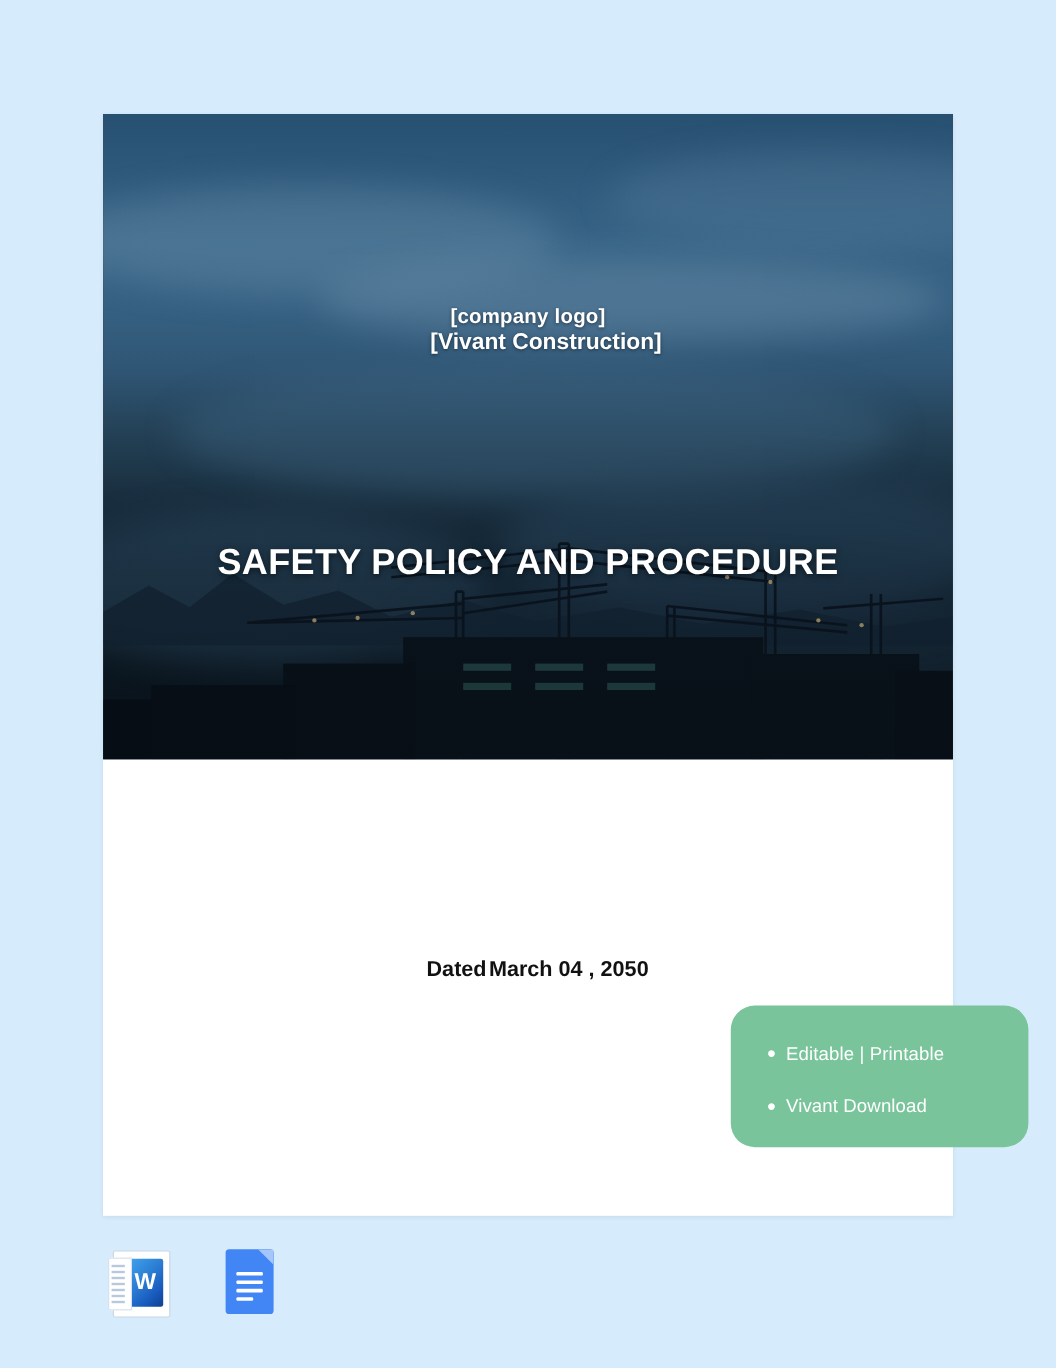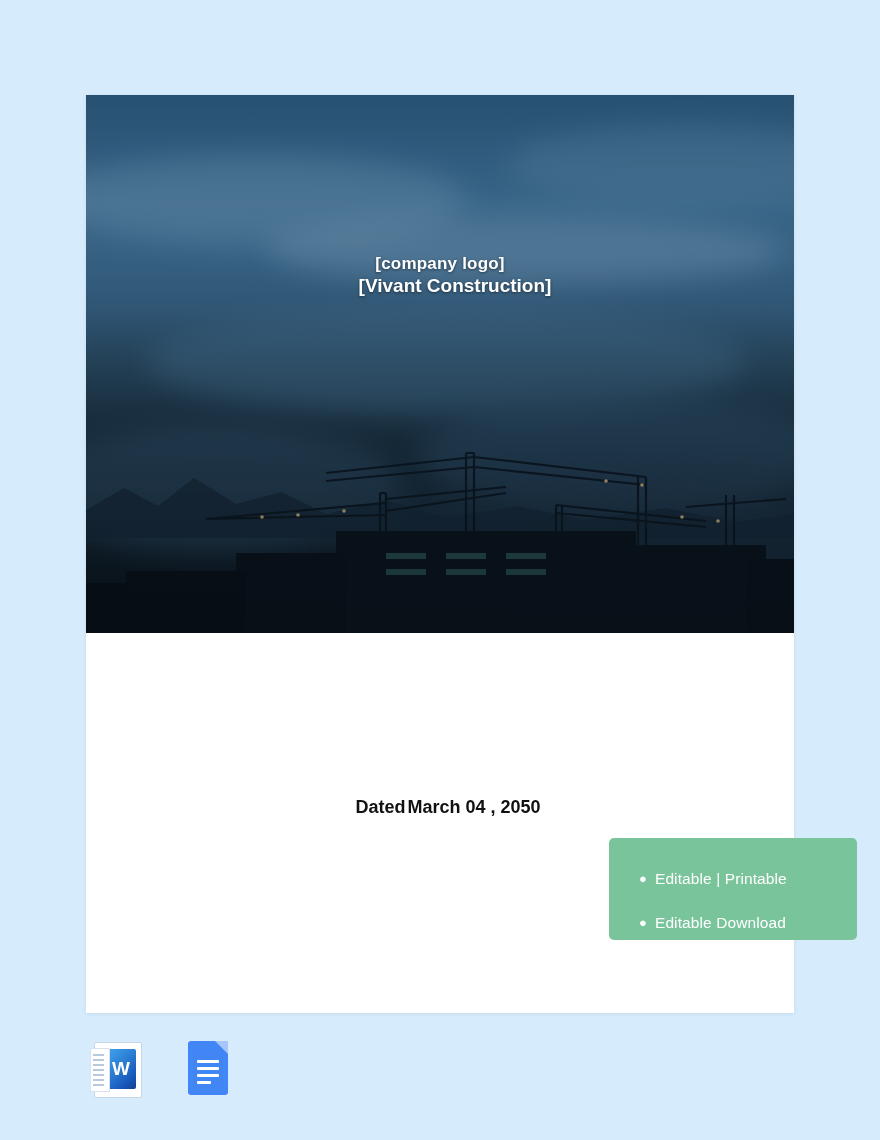--- a/index.html
+++ b/index.html
@@ -143,23 +143,23 @@
     margin-left: 16px;
   }
   .dated-line .label { margin-right: 2px; }
 
   
   .promo {
     position: absolute;
     left: 609px;
     top: 838px;
     width: 248px;
-    height: 102px;
+    height: 118px;
     background: #79c49a;
-    border-radius: 5px;
+    border-radius: 20px;
     color: #ffffff;
     padding: 0;
   }
   .promo-item {
     position: absolute;
     left: 30px;
     font-size: 15.5px;
     letter-spacing: .1px;
     white-space: nowrap;
   }
@@ -319,36 +319,37 @@
         <circle cx="596" cy="84" r="1.8"></circle>
         <circle cx="632" cy="88" r="1.8"></circle>
       </g>
     </svg>
 
     <div class="hero-overlay"></div>
 
     <div class="hero-text">
       <div class="company-logo">[company logo]</div>
       <div class="company-name">[Vivant Construction]</div>
+      <div class="doc-title">SAFETY POLICY AND PROCEDURE</div>
     </div>
   </div>
 
   <div class="page-body">
     <div class="dated-line">
       <span class="label">Dated</span><span>March 04 , 2050</span>
     </div>
   </div>
 </div>
 
 <div class="promo">
   <div class="promo-item one">
     <span class="dot">●</span><span>Editable | Printable</span>
   </div>
   <div class="promo-item two">
-    <span class="dot">●</span><span>Editable Download</span>
+    <span class="dot">●</span><span>Vivant Download</span>
   </div>
 </div>
 
 <div class="file-icons">
   <div class="icon-box">
     <div class="word-doc"></div>
     <div class="word-fold"></div>
     <div class="word-w">W</div>
     <div class="word-leftpanel"></div>
     <div class="word-lines">

